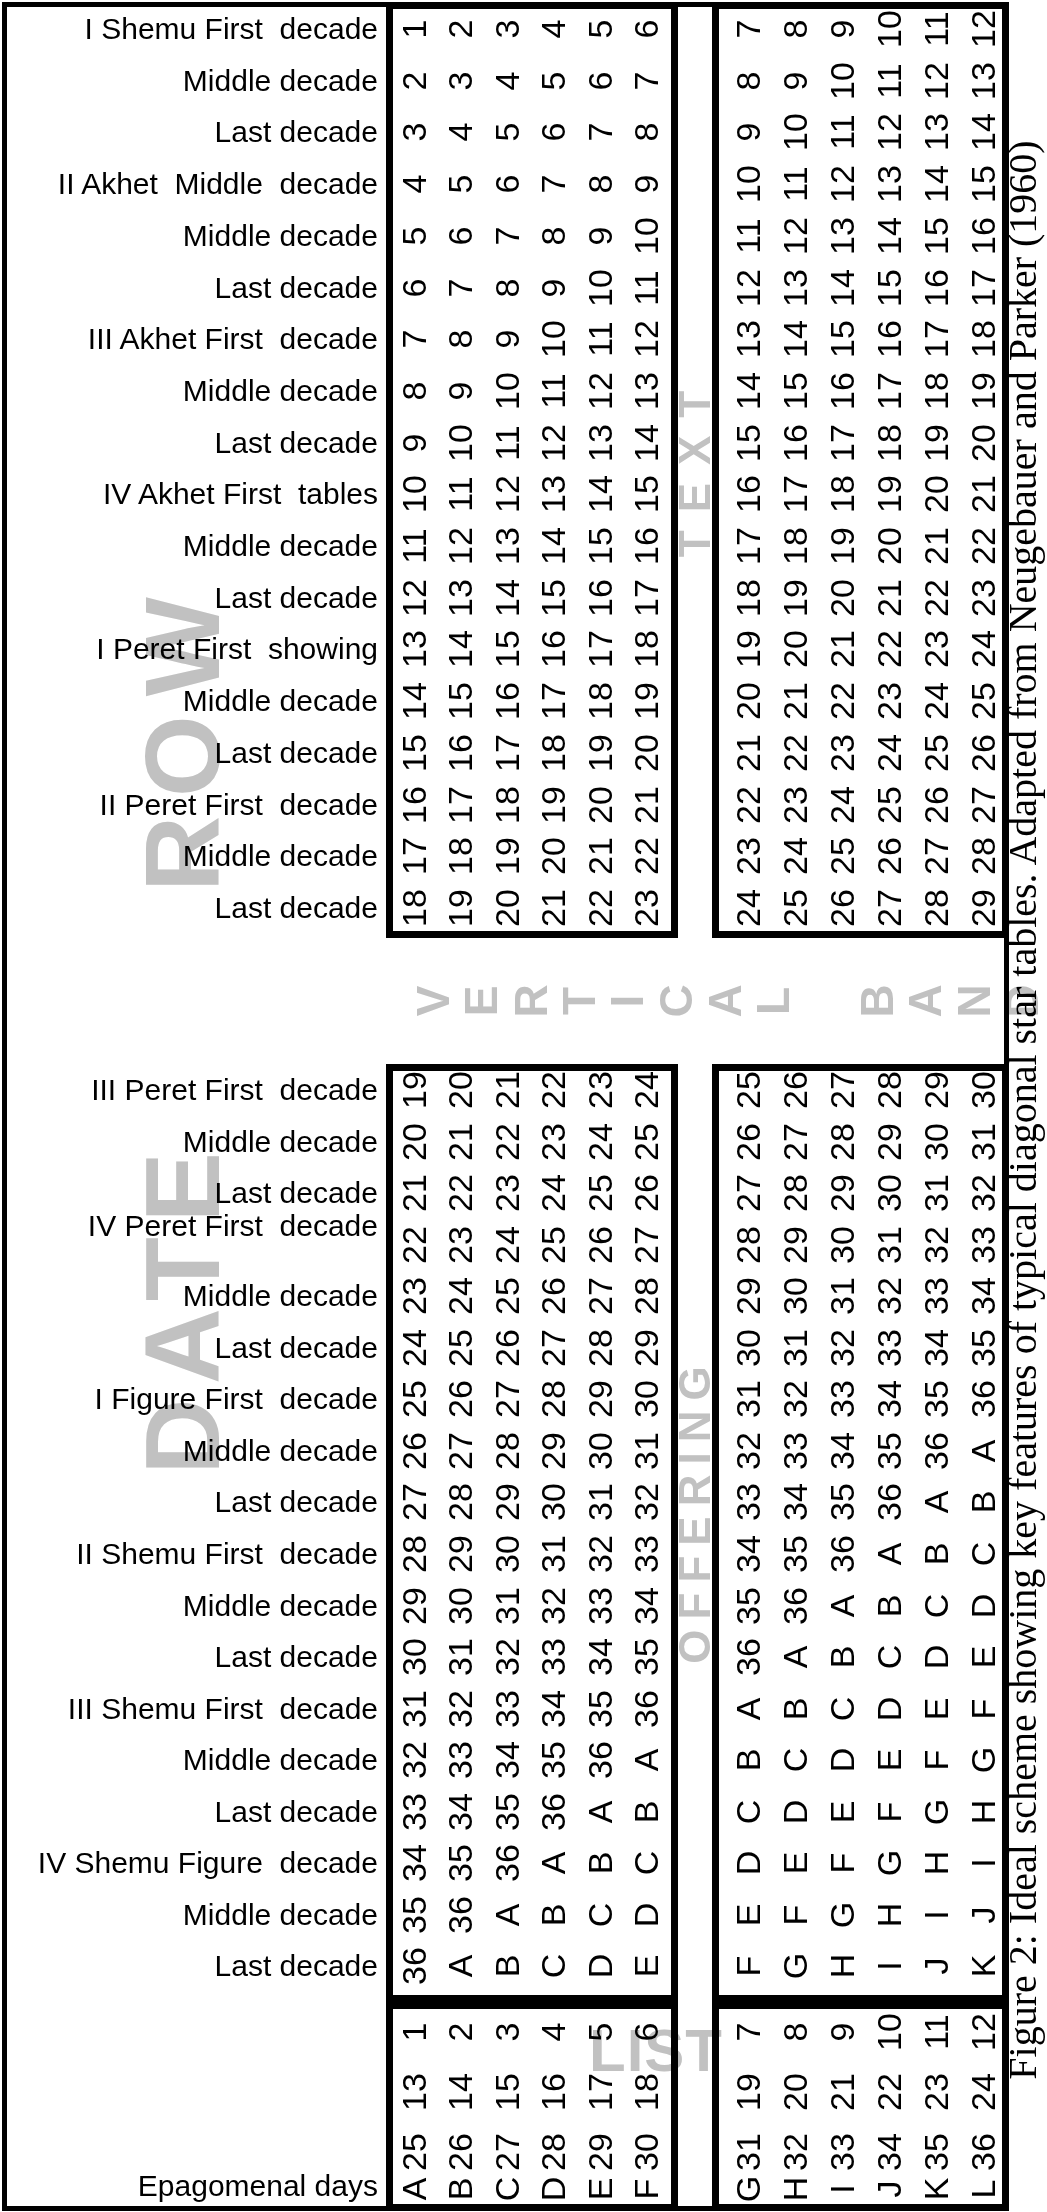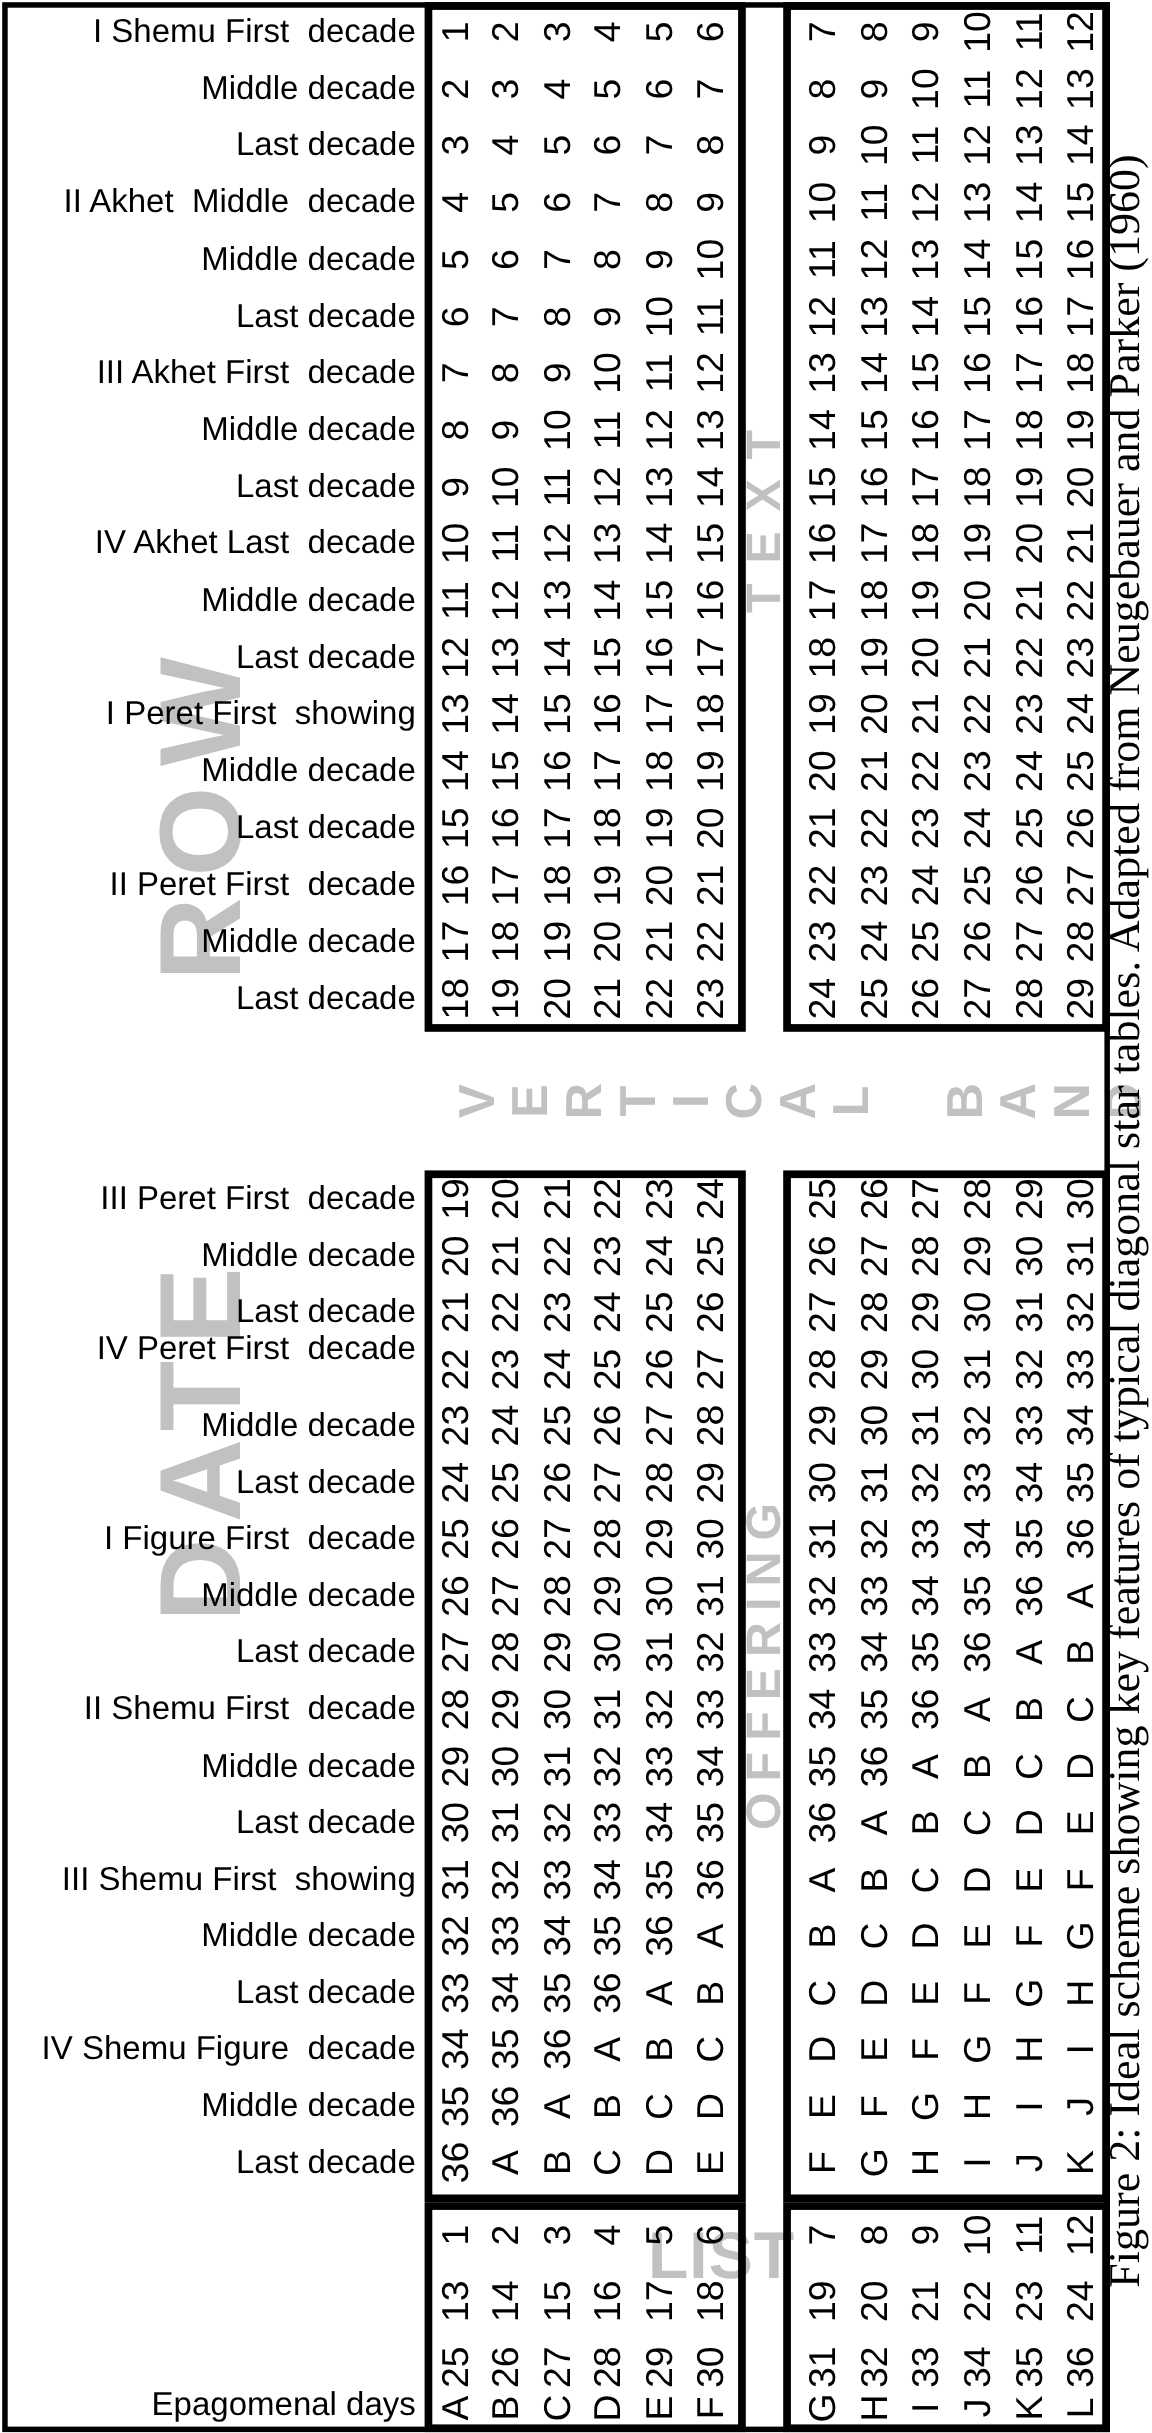--- a/index.html
+++ b/index.html
@@ -264,21 +264,21 @@
       <div class="cell" style="left: 483px; top: 418.6px;">11</div>
       <div class="cell" style="left: 529px; top: 418.6px;">12</div>
       <div class="cell" style="left: 576px; top: 418.6px;">13</div>
       <div class="cell" style="left: 622px; top: 418.6px;">14</div>
       <div class="cell" style="left: 724px; top: 418.6px;">15</div>
       <div class="cell" style="left: 771px; top: 418.6px;">16</div>
       <div class="cell" style="left: 818px; top: 418.6px;">17</div>
       <div class="cell" style="left: 865px; top: 418.6px;">18</div>
       <div class="cell" style="left: 912px; top: 418.6px;">19</div>
       <div class="cell" style="left: 959px; top: 418.6px;">20</div>
-      <div class="rowlabel" style="top: 472.3px;">IV Akhet Last  decade</div>
+      <div class="rowlabel" style="top: 472.3px;">IV Akhet First  tables</div>
       <div class="cell" style="left: 390px; top: 470.3px;">10</div>
       <div class="cell" style="left: 436px; top: 470.3px;">11</div>
       <div class="cell" style="left: 483px; top: 470.3px;">12</div>
       <div class="cell" style="left: 529px; top: 470.3px;">13</div>
       <div class="cell" style="left: 576px; top: 470.3px;">14</div>
       <div class="cell" style="left: 622px; top: 470.3px;">15</div>
       <div class="cell" style="left: 724px; top: 470.3px;">16</div>
       <div class="cell" style="left: 771px; top: 470.3px;">17</div>
       <div class="cell" style="left: 818px; top: 470.3px;">18</div>
       <div class="cell" style="left: 865px; top: 470.3px;">19</div>
@@ -537,21 +537,21 @@
       <div class="cell" style="left: 483px; top: 1633.05px;">32</div>
       <div class="cell" style="left: 529px; top: 1633.05px;">33</div>
       <div class="cell" style="left: 576px; top: 1633.05px;">34</div>
       <div class="cell" style="left: 622px; top: 1633.05px;">35</div>
       <div class="cell" style="left: 724px; top: 1633.05px;">36</div>
       <div class="cell" style="left: 771px; top: 1633.05px;">A</div>
       <div class="cell" style="left: 818px; top: 1633.05px;">B</div>
       <div class="cell" style="left: 865px; top: 1633.05px;">C</div>
       <div class="cell" style="left: 912px; top: 1633.05px;">D</div>
       <div class="cell" style="left: 959px; top: 1633.05px;">E</div>
-      <div class="rowlabel" style="top: 1686.6px;">III Shemu First  showing</div>
+      <div class="rowlabel" style="top: 1686.6px;">III Shemu First  decade</div>
       <div class="cell" style="left: 390px; top: 1684.6px;">31</div>
       <div class="cell" style="left: 436px; top: 1684.6px;">32</div>
       <div class="cell" style="left: 483px; top: 1684.6px;">33</div>
       <div class="cell" style="left: 529px; top: 1684.6px;">34</div>
       <div class="cell" style="left: 576px; top: 1684.6px;">35</div>
       <div class="cell" style="left: 622px; top: 1684.6px;">36</div>
       <div class="cell" style="left: 724px; top: 1684.6px;">A</div>
       <div class="cell" style="left: 771px; top: 1684.6px;">B</div>
       <div class="cell" style="left: 818px; top: 1684.6px;">C</div>
       <div class="cell" style="left: 865px; top: 1684.6px;">D</div>

